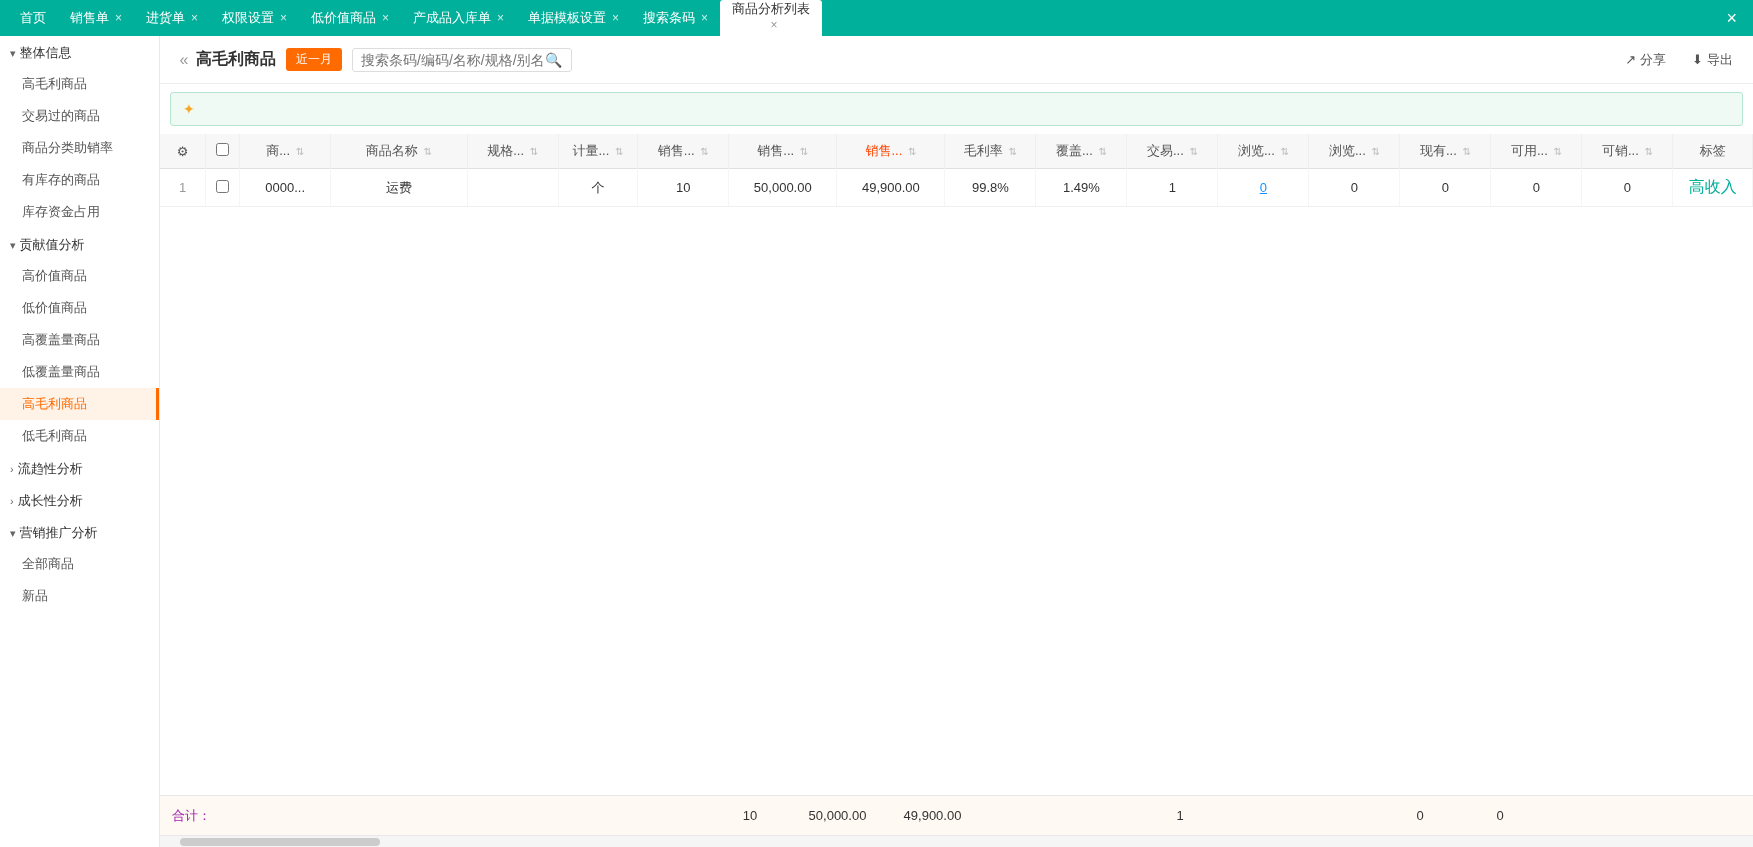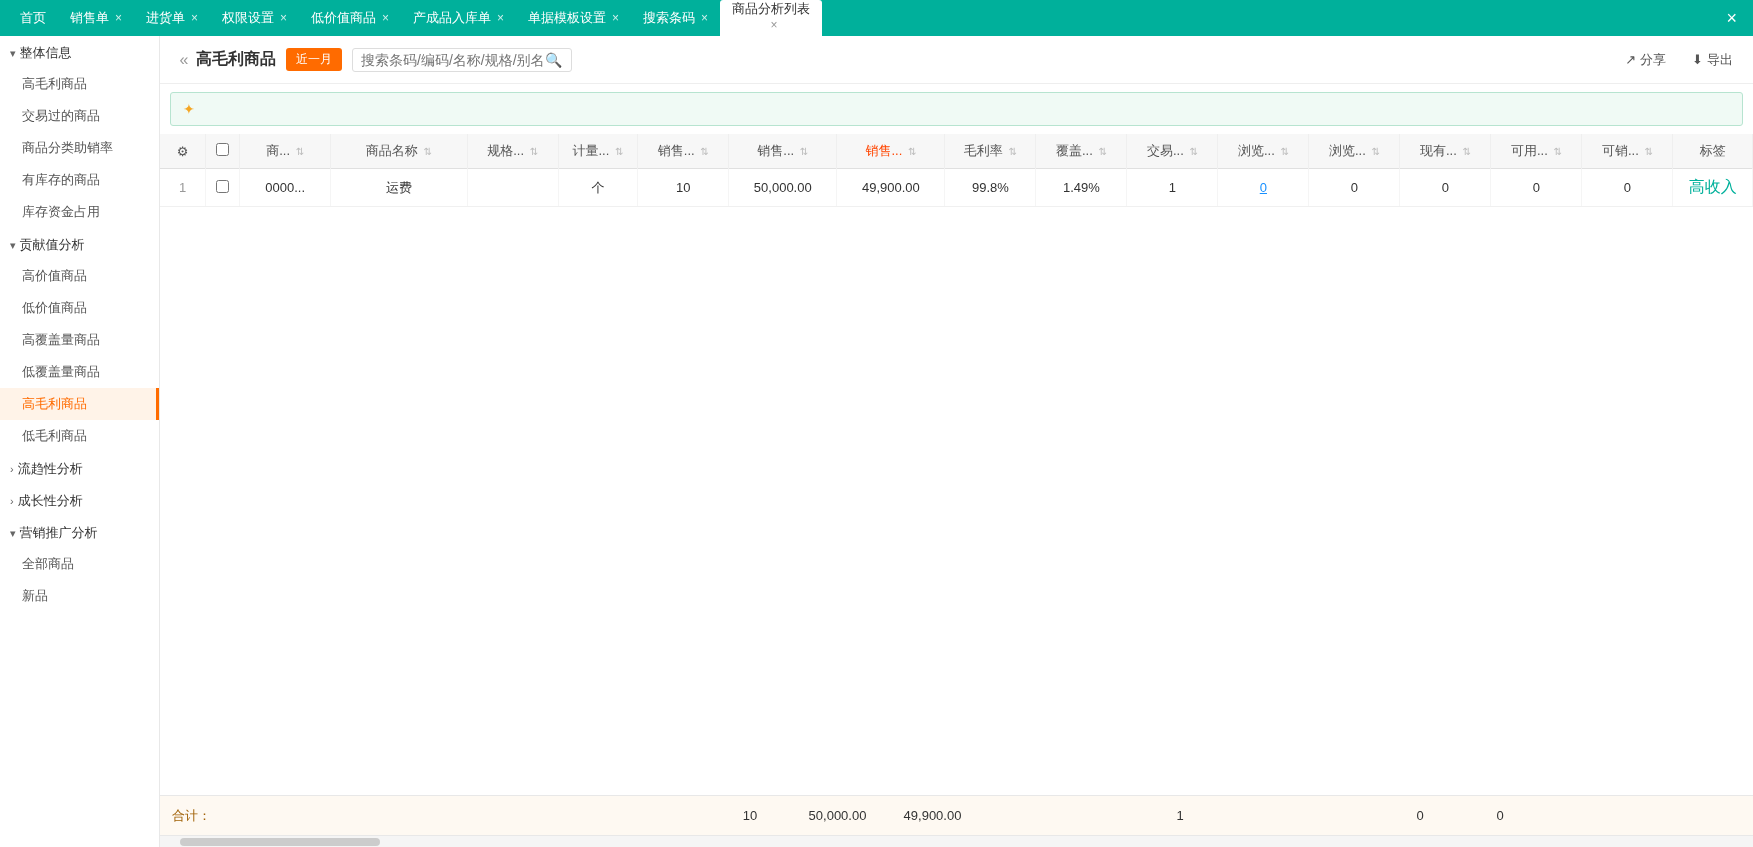--- a/index.html
+++ b/index.html
@@ -211,21 +211,21 @@
       padding: 8px 0;
       height: 40px;
       font-size: 13px;
       color: #333;
     }
     .footer-label {
       padding: 0 12px;
       width: 130px;
       flex-shrink: 0;
       font-weight: normal;
-      color: #a16207;
+      color: #a21caf;
     }
     .footer-cells {
       display: flex;
       flex: 1;
     }
     .footer-cell {
       text-align: center;
       padding: 0 6px;
       color: #333;
     }

